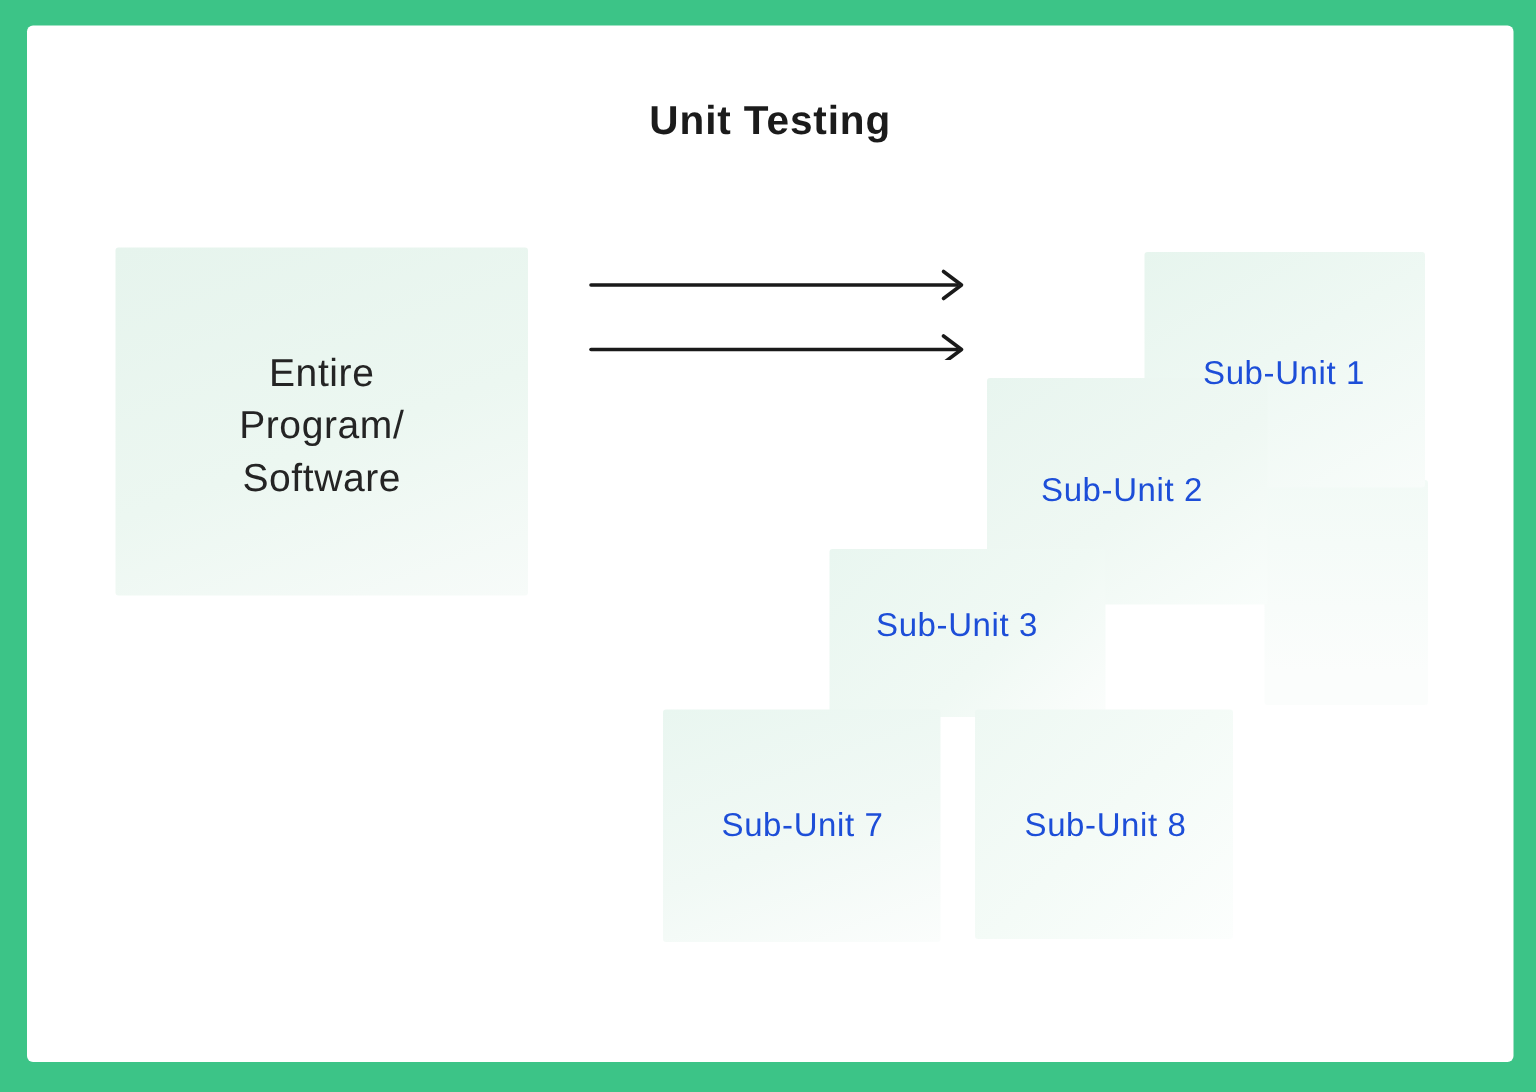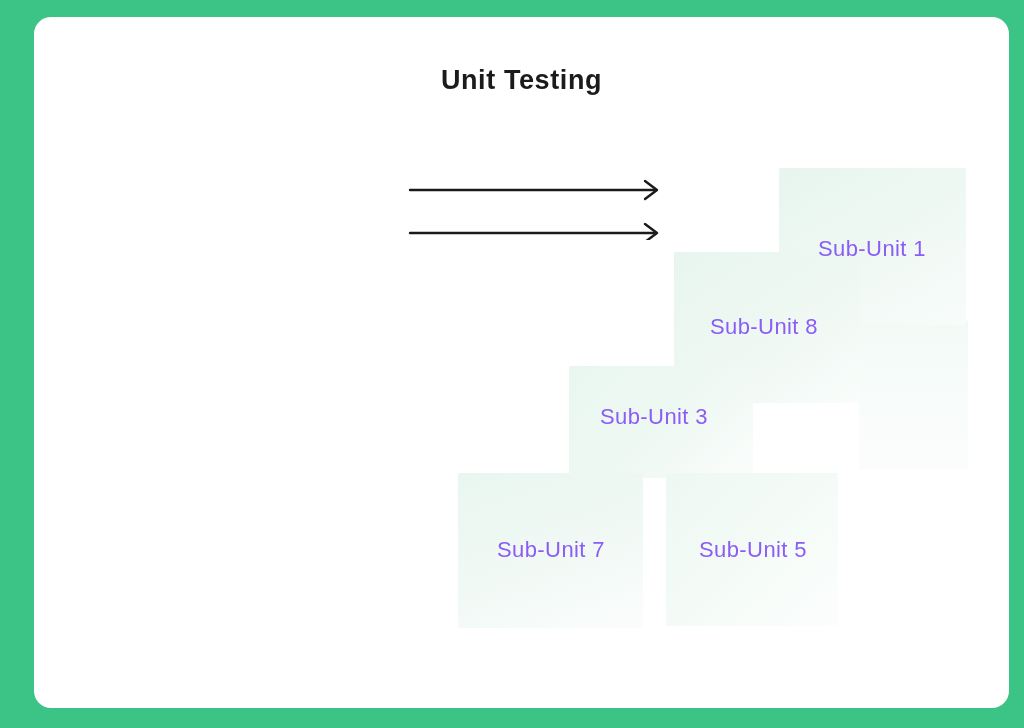--- a/index.html
+++ b/index.html
@@ -15,22 +15,21 @@
     font-family: "Liberation Sans", "DejaVu Sans", sans-serif;
     color: var(--text-dark, #1d1d1d);
   }
   .card {
     position: absolute;
     left: 18px;
     top: 17px;
     right: 15px;
     bottom: 20px;
     background: var(--card-white, #ffffff);
-    border-radius: 17px;
-    margin-left: 16px;
+    border-radius: 4px;
   }
   .title {
     position: absolute;
     left: 0;
     right: 0;
     top: 47px;
     margin: 0;
     text-align: center;
     font-size: 27px;
     line-height: 32px;
@@ -86,56 +85,61 @@
         background: linear-gradient(160deg, #e9f6f0 0%, #f1f9f5 55%, #fbfdfc 100%); }
   .u5 { left: 632px; top: 456px; width: 172px; height: 153px;
         background: linear-gradient(135deg, #eef8f3 0%, #f4fbf7 50%, #fcfefd 100%); }
   .unit-label {
     position: absolute;
     transform: translate(-50%, -50%);
     white-space: nowrap;
     font-size: 22px;
     font-weight: 500;
     letter-spacing: 0.4px;
-    color: #8b5cf6;
+    color: #1d4ed8;
     z-index: 5;
   }
   .l1 { left: 838px; top: 232px; }
   .l2 { left: 730px; top: 310px; }
   .l3 { left: 620px; top: 400px; }
   .l4 { left: 517px; top: 533px; }
   .l5 { left: 719px; top: 533px; }
 </style>
 </head>
 <body>
 
 <div class="frame">
   <div class="card">
 
     <h1 class="title">Unit Testing</h1>
 
+    <div class="box source-box">
+      <span class="source-label">Entire
+Program/
+Software</span>
+    </div>
 
     <svg class="arrows" viewBox="0 0 258 64" fill="none" xmlns="http://www.w3.org/2000/svg">
       <g stroke="#1a1a1a" stroke-width="2.4" stroke-linecap="round" stroke-linejoin="round">
         <line x1="2" y1="14" x2="246" y2="14"></line>
         <polyline points="237,5 249,14 237,23"></polyline>
       </g>
       <g stroke="#1a1a1a" stroke-width="2.4" stroke-linecap="round" stroke-linejoin="round">
         <line x1="2" y1="57" x2="246" y2="57"></line>
         <polyline points="237,48 249,57 237,66"></polyline>
       </g>
     </svg>
 
     <div class="box echo-box"></div>
     <div class="box u1"></div>
     <div class="box u2"></div>
     <div class="box u3"></div>
     <div class="box u4"></div>
     <div class="box u5"></div>
 
     <span class="unit-label l1">Sub-Unit 1</span>
-    <span class="unit-label l2">Sub-Unit 8</span>
+    <span class="unit-label l2">Sub-Unit 2</span>
     <span class="unit-label l3">Sub-Unit 3</span>
     <span class="unit-label l4">Sub-Unit 7</span>
-    <span class="unit-label l5">Sub-Unit 5</span>
+    <span class="unit-label l5">Sub-Unit 8</span>
 
   </div>
 </div>
 
 </body></html>

